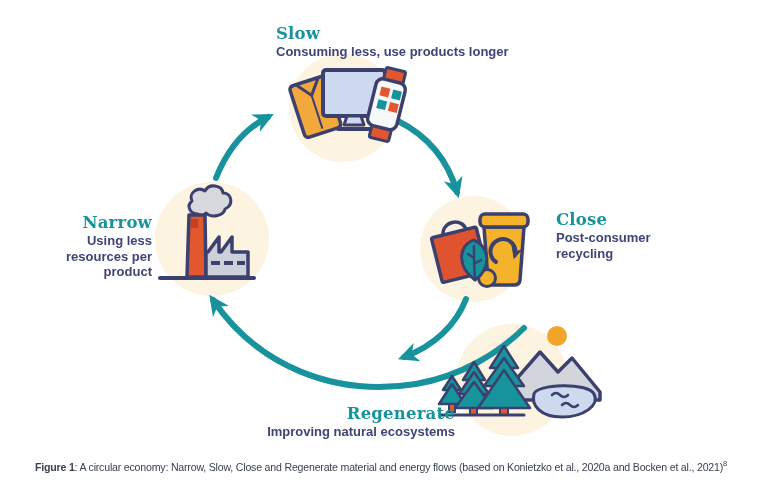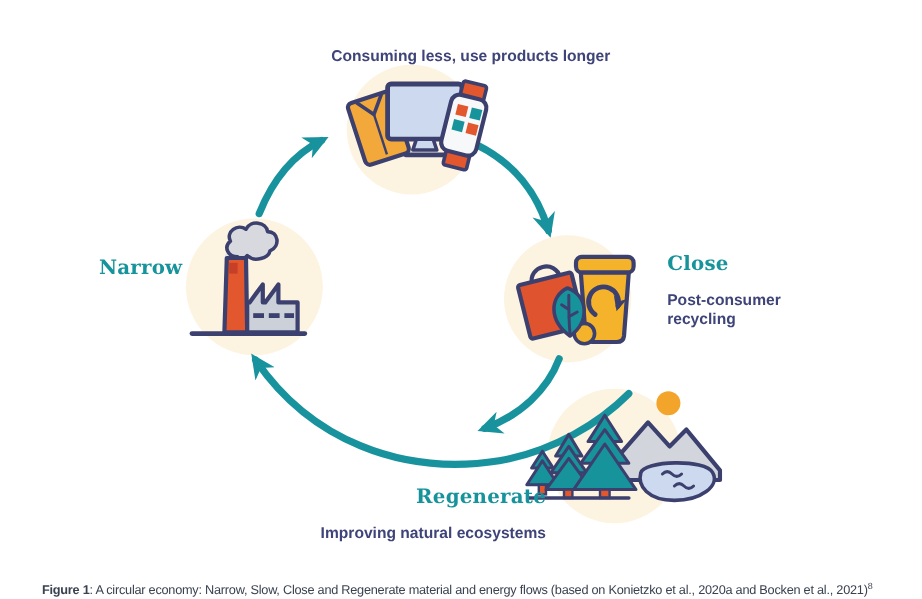--- a/index.html
+++ b/index.html
@@ -12,26 +12,26 @@
   .halo-regen{left:456px;top:324px;width:112px;height:112px;}
   .arrows{position:absolute;left:0;top:0;z-index:2;}
   .icon{position:absolute;z-index:3;}
   .icon-slow{left:283px;top:64px;}
   .icon-narrow{left:152px;top:182px;}
   .icon-close{left:424px;top:198px;}
   .icon-regen{left:436px;top:320px;}
   .node-label{position:absolute;z-index:4;}
   .node-title{font-family:"DejaVu Serif","Liberation Serif",serif;font-weight:700;
               color:#17939b;font-size:16.5px;letter-spacing:.2px;line-height:1.05;}
-  .node-sub{color:#3f4478;font-size:13px;font-weight:600;line-height:1.17;margin-top:14px;}
+  .node-sub{color:#3f4478;font-size:13px;font-weight:600;line-height:1.17;margin-top:2px;}
   .label-slow{left:276px;top:25px;width:280px;text-align:left;}
   .label-narrow{left:40px;top:214px;width:112px;text-align:right;}
   .label-close{left:556px;top:211px;width:112px;text-align:left;}
   .label-regen{left:255px;top:405px;width:200px;text-align:right;}
-  .caption{position:absolute;left:35px;top:475px;width:726px;z-index:4;
+  .caption{position:absolute;left:35px;top:450px;width:726px;z-index:4;
            font-size:10.6px;color:#3a4150;letter-spacing:-0.2px;line-height:1.3;}
   .caption strong{font-weight:700;}
   .caption sup{font-size:7.5px;vertical-align:super;line-height:0;}
 </style>
 </head>
 <body>
 
 <div class="stage">
 
   <div class="halo halo-slow"></div>
@@ -131,25 +131,27 @@
       <path d="M4,95 H88" stroke="#3c406e" stroke-width="3" stroke-linecap="round"></path>
       <g>
         <path d="M98,74 C100,64 152,62 158,74 C164,85 148,97 126,97 C104,97 95,85 98,74 Z" fill="#cdd9ee" stroke="#3c406e" stroke-width="3" stroke-linejoin="round"></path>
         <path d="M116,75 q4,-4 8,0 q4,4 8,0" fill="none" stroke="#3c406e" stroke-width="2.5" stroke-linecap="round"></path>
         <path d="M126,85 q4,-4 8,0 q4,4 8,0" fill="none" stroke="#3c406e" stroke-width="2.5" stroke-linecap="round"></path>
       </g>
     </svg>
   </span>
 
   <div class="node-label label-slow">
+    <div class="node-title">Slow</div>
     <div class="node-sub">Consuming less, use products longer</div>
   </div>
 
   <div class="node-label label-narrow">
     <div class="node-title">Narrow</div>
+    <div class="node-sub">Using less resources per product</div>
   </div>
 
   <div class="node-label label-regen">
     <div class="node-title">Regenerate</div>
     <div class="node-sub">Improving natural ecosystems</div>
   </div>
 
   <div class="node-label label-close">
     <div class="node-title">Close</div>
     <div class="node-sub">Post-consumer recycling</div>

